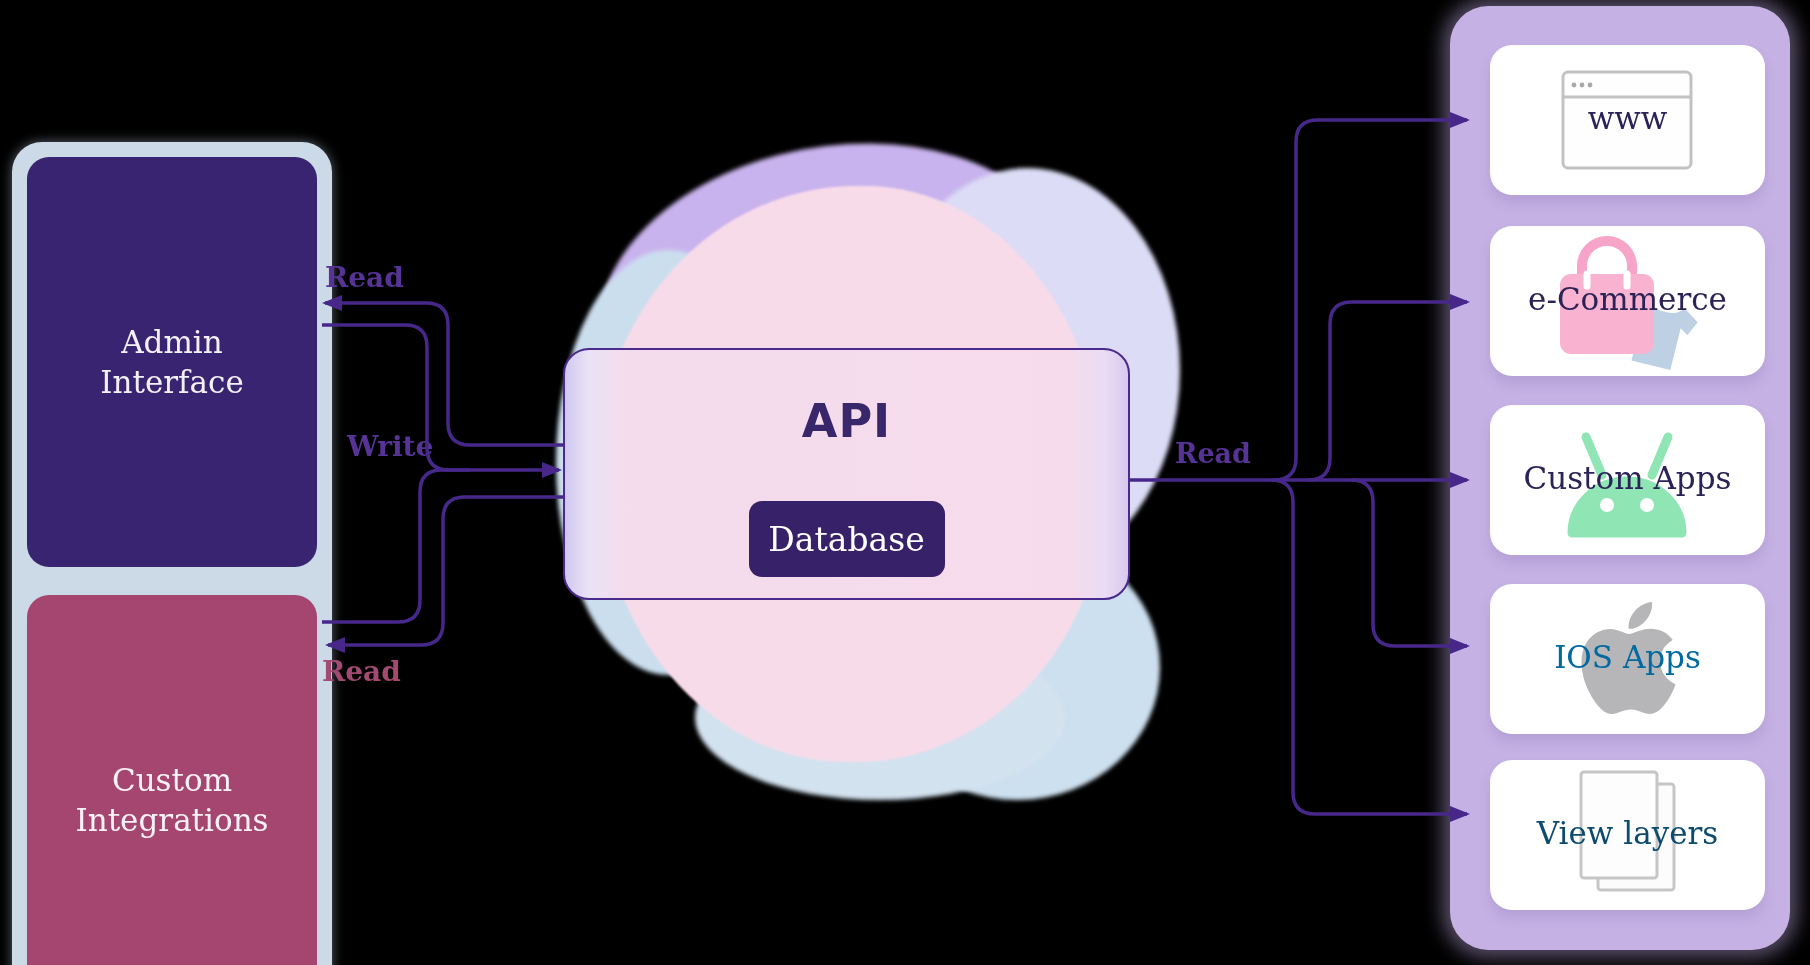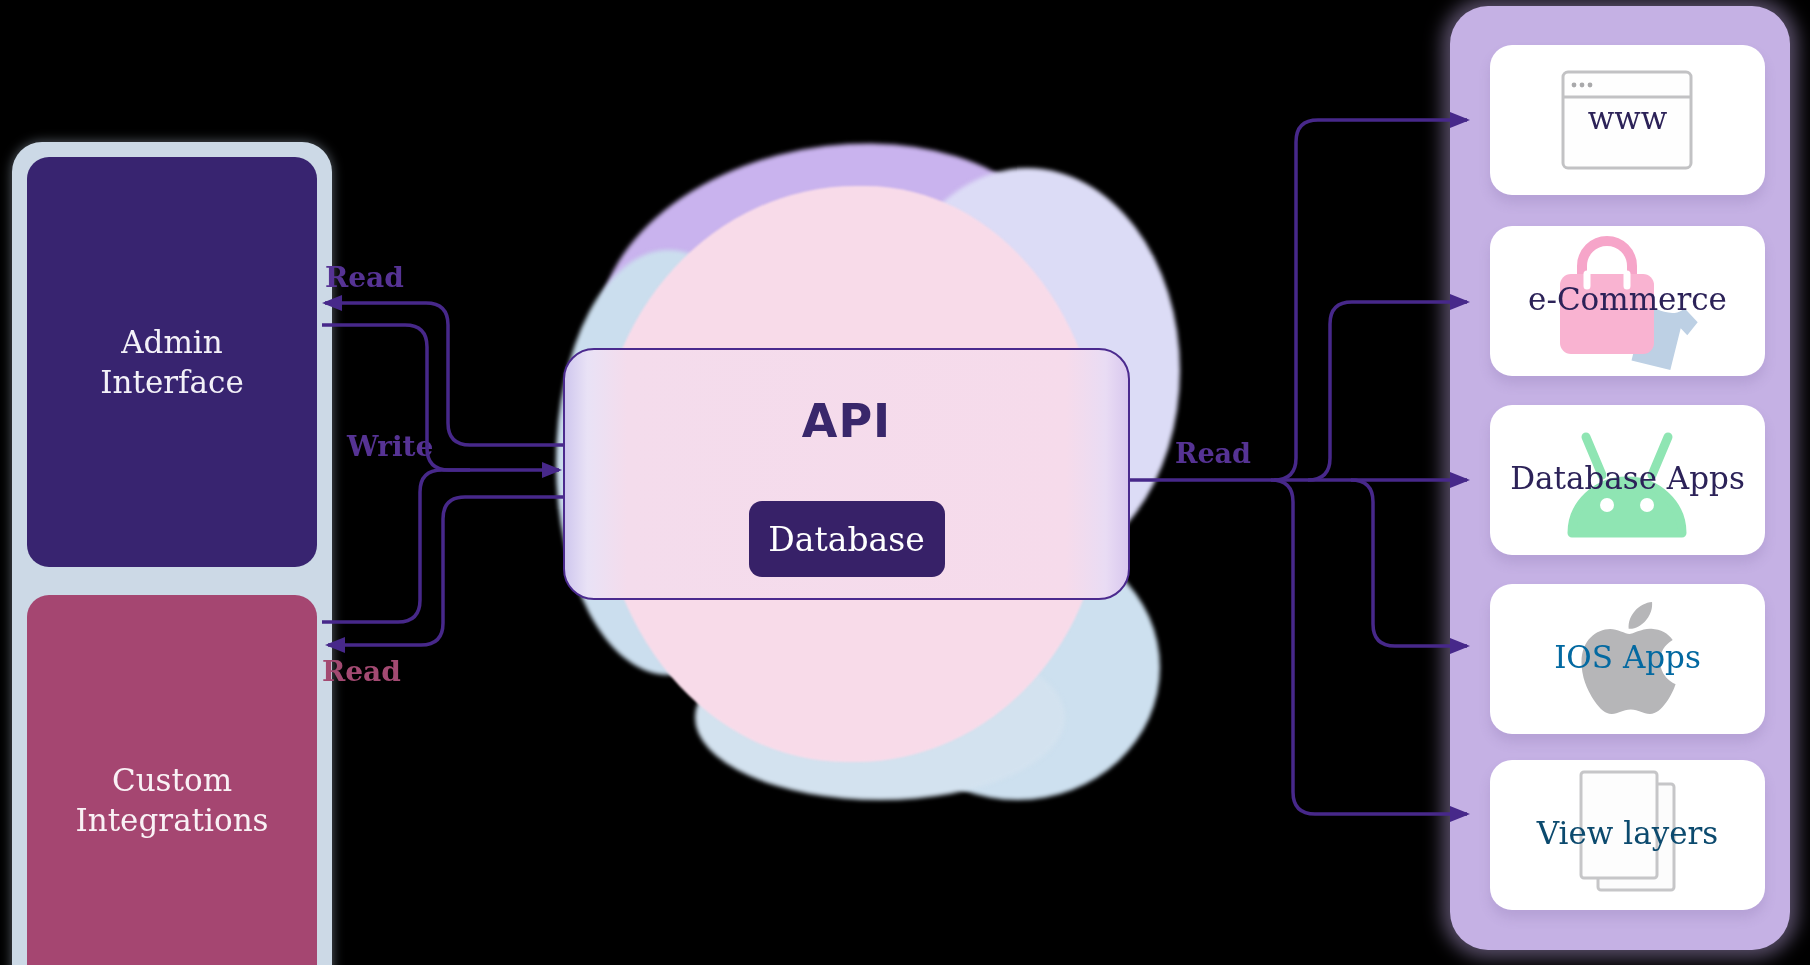--- a/index.html
+++ b/index.html
@@ -82,21 +82,21 @@
 
   <div class="src-frame" style="background-color: rgb(204, 217, 230);">
     <div class="src-box" style="background-color: rgb(56, 36, 112); color: rgb(243, 241, 248);">
       <div class="lbl">Admin Interface</div>
     </div>
     <div class="src-box" style="background-color: rgb(165, 70, 113); color: rgb(249, 241, 245);">
       <div class="lbl">Custom Integrations</div>
     </div>
   </div>
 
-  <div class="api-rect" style="border-color: rgb(75, 42, 142); border-radius: 31px;">
+  <div class="api-rect" style="border-color: rgb(75, 42, 142);">
     <div class="api-title" style="color: rgb(57, 39, 107);">API</div>
     <div class="db-box" style="background-color: rgb(55, 33, 104); color: rgb(255, 255, 255);">
       <span>Database</span>
     </div>
   </div>
 
   <div class="flow-lbl lbl-admin-read" style="color: rgb(86, 51, 148);">Read</div>
   <div class="flow-lbl lbl-write" style="color: rgb(86, 51, 148);">Write</div>
   <div class="flow-lbl lbl-custom-read" style="color: rgb(163, 74, 114);">Read</div>
   <div class="flow-lbl lbl-right-read" style="color: rgb(86, 51, 148);">Read</div>
@@ -127,21 +127,21 @@
     </div>
 
     <div class="card" style="top:399px">
       <svg class="icon" style="left:62px;top:20px" width="150" height="118" viewBox="0 0 150 118">
         <line x1="50" y1="50" x2="34" y2="12" stroke="#8fe5b3" stroke-width="9" stroke-linecap="round"></line>
         <line x1="100" y1="50" x2="116" y2="12" stroke="#8fe5b3" stroke-width="9" stroke-linecap="round"></line>
         <path d="M20 108 a55 52 0 0 1 110 0 z" fill="#8fe5b3" stroke="#8fe5b3" stroke-width="9" stroke-linejoin="round"></path>
         <circle cx="55" cy="80" r="7" fill="#ffffff"></circle>
           <circle cx="95" cy="80" r="7" fill="#ffffff"></circle>
       </svg>
-      <div class="card-lbl" style="color: rgb(44, 34, 88);">Database Apps</div>
+      <div class="card-lbl" style="color: rgb(44, 34, 88);">Custom Apps</div>
     </div>
 
     <div class="card" style="top:578px">
       <svg class="icon" style="left:90px;top:10px" width="97" height="128" viewBox="0 0 384 512">
         <path fill="#b6b6b8" d="M318.7 268.7c-.2-36.7 16.4-64.4 50-84.8-18.8-26.9-47.2-41.7-84.7-44.6-35.5-2.7-74.3 20.7-88.5 20.7-15 0-49.4-19.7-76.4-19.7C63.3 141.2 4 184.8 4 273.5q0 39.3 14.4 81.2c12.8 36.7 59 126.7 107.2 125.2 25.2-.6 43-17.9 75.8-17.9 31.8 0 48.3 17.9 76.4 17.9 48.6-.7 90.4-82.5 102.6-119.3-65.2-30.7-61.7-90-61.7-91.9zm-56.6-164.2c27.3-32.4 24.8-61.9 24-72.5-24.1 1.4-52 16.4-67.9 34.9-17.5 19.8-27.8 44.3-25.6 71.9 26.1 2 49.9-11.4 69.5-34.3z"></path>
       </svg>
       <div class="card-lbl" style="color: #0369a1;">IOS Apps</div>
     </div>
 
     <div class="card" style="top:754px">

